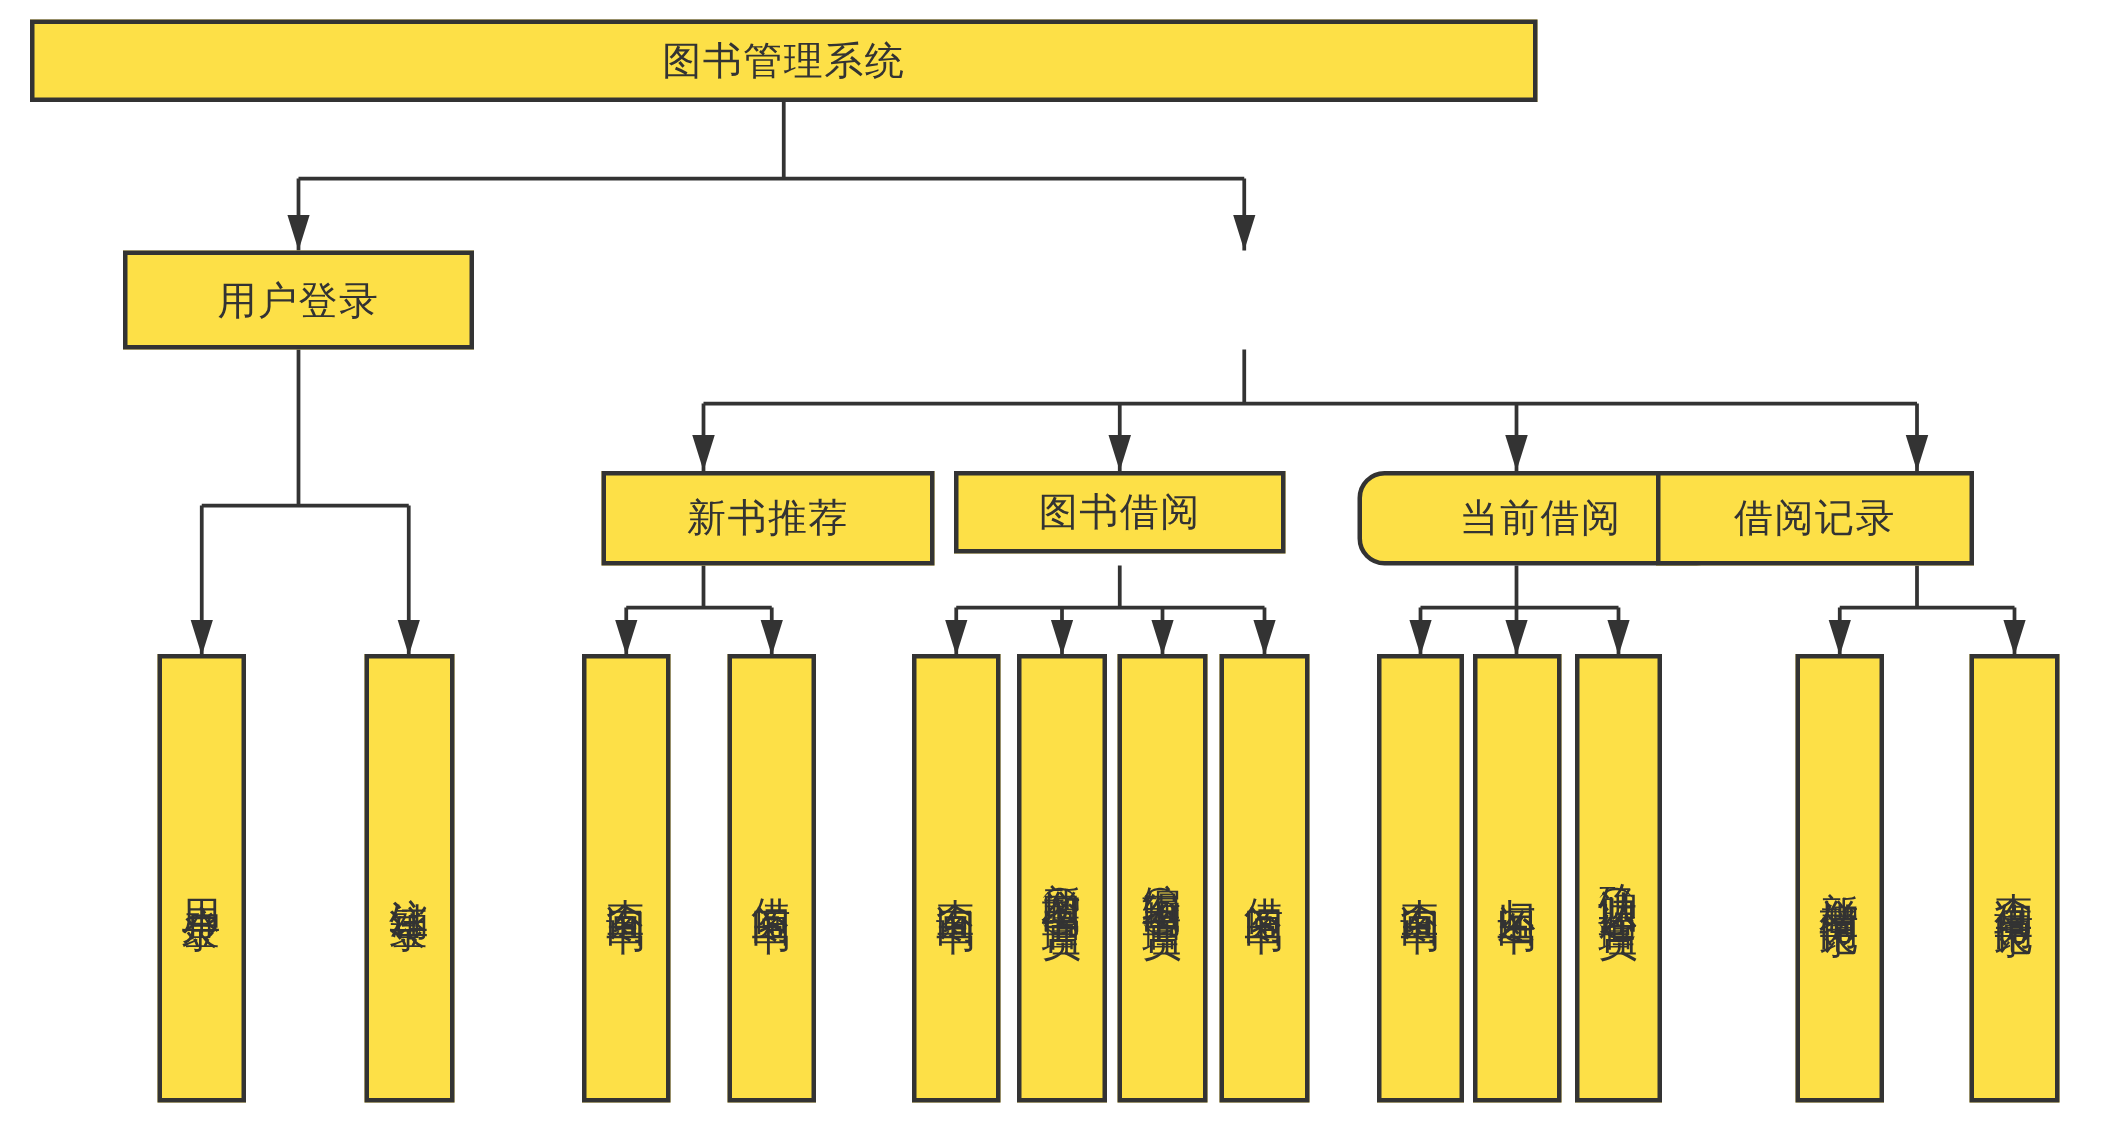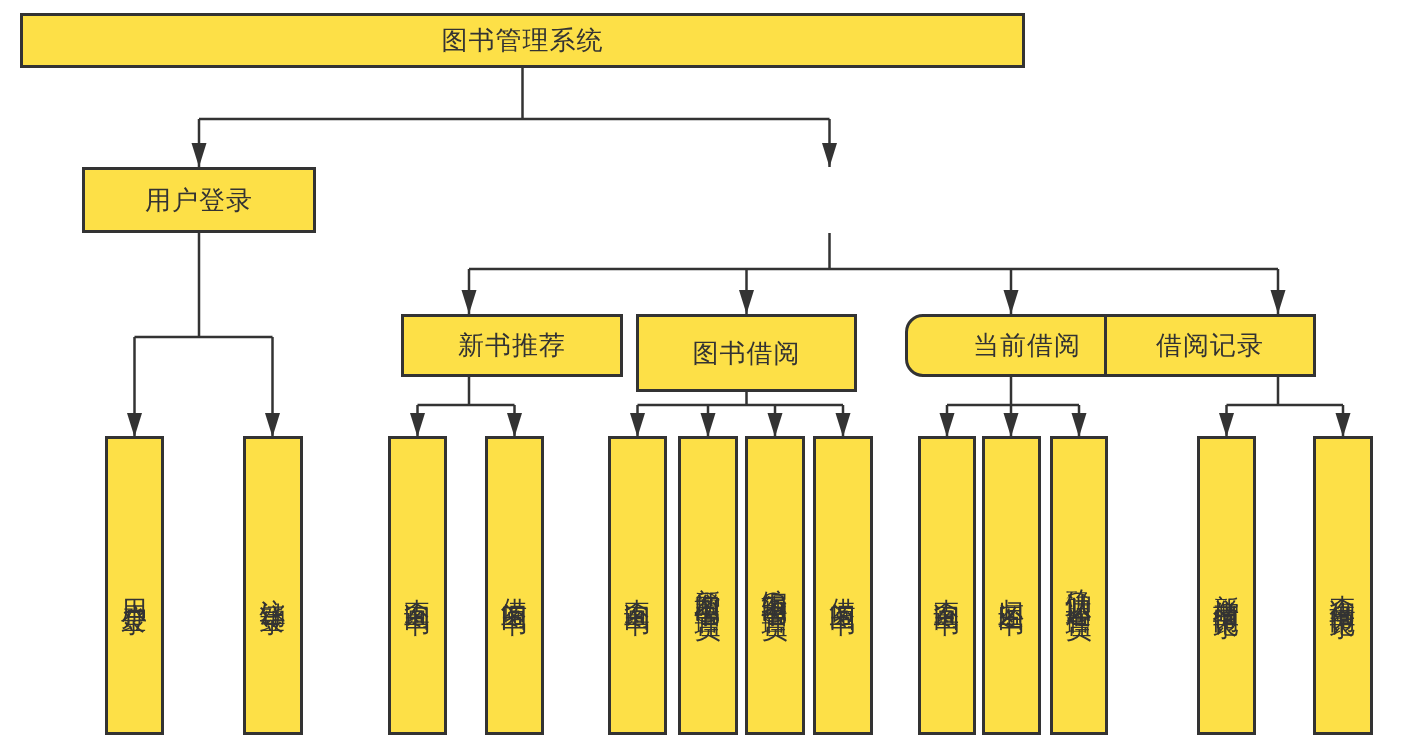--- a/index.html
+++ b/index.html
@@ -106,21 +106,21 @@
     <span class="lbl">图书管理系统</span>
   </div>
 
   <div class="node h-node" style="left:82px; top:167px; width:234px; height:66px;">
     <span class="lbl">用户登录</span>
   </div>
 
   <div class="node h-node" style="left:358px; top:314px; width:222px; height:63px;margin-left:43px;">
     <span class="lbl">新书推荐</span>
   </div>
-  <div class="node h-node" style="left:636px; top:314px; width:221px; height:78px;">
+  <div class="node h-node" style="left:636px; top:314px; width:221px; height:55px;">
     <span class="lbl">图书借阅</span>
   </div>
   <div class="node h-node" style="left:905px; top:314px; width:244px; height:63px;border-radius:18px;">
     <span class="lbl">当前借阅</span>
   </div>
   <div class="node h-node" style="left:1104px; top:314px; width:212px; height:63px;">
     <span class="lbl">借阅记录</span>
   </div>
 
   <div class="node v-node" style="left:105px; top:436px; width:59px; height:299px;">

